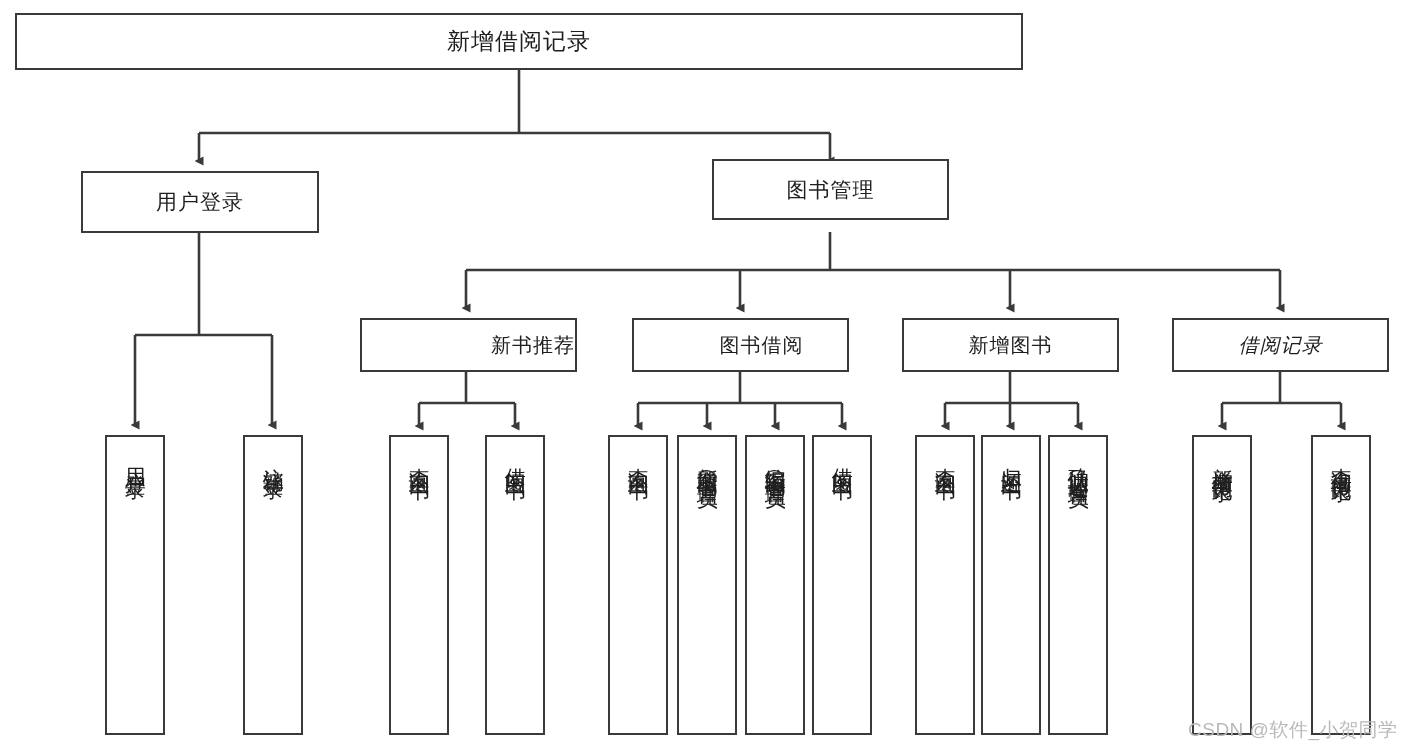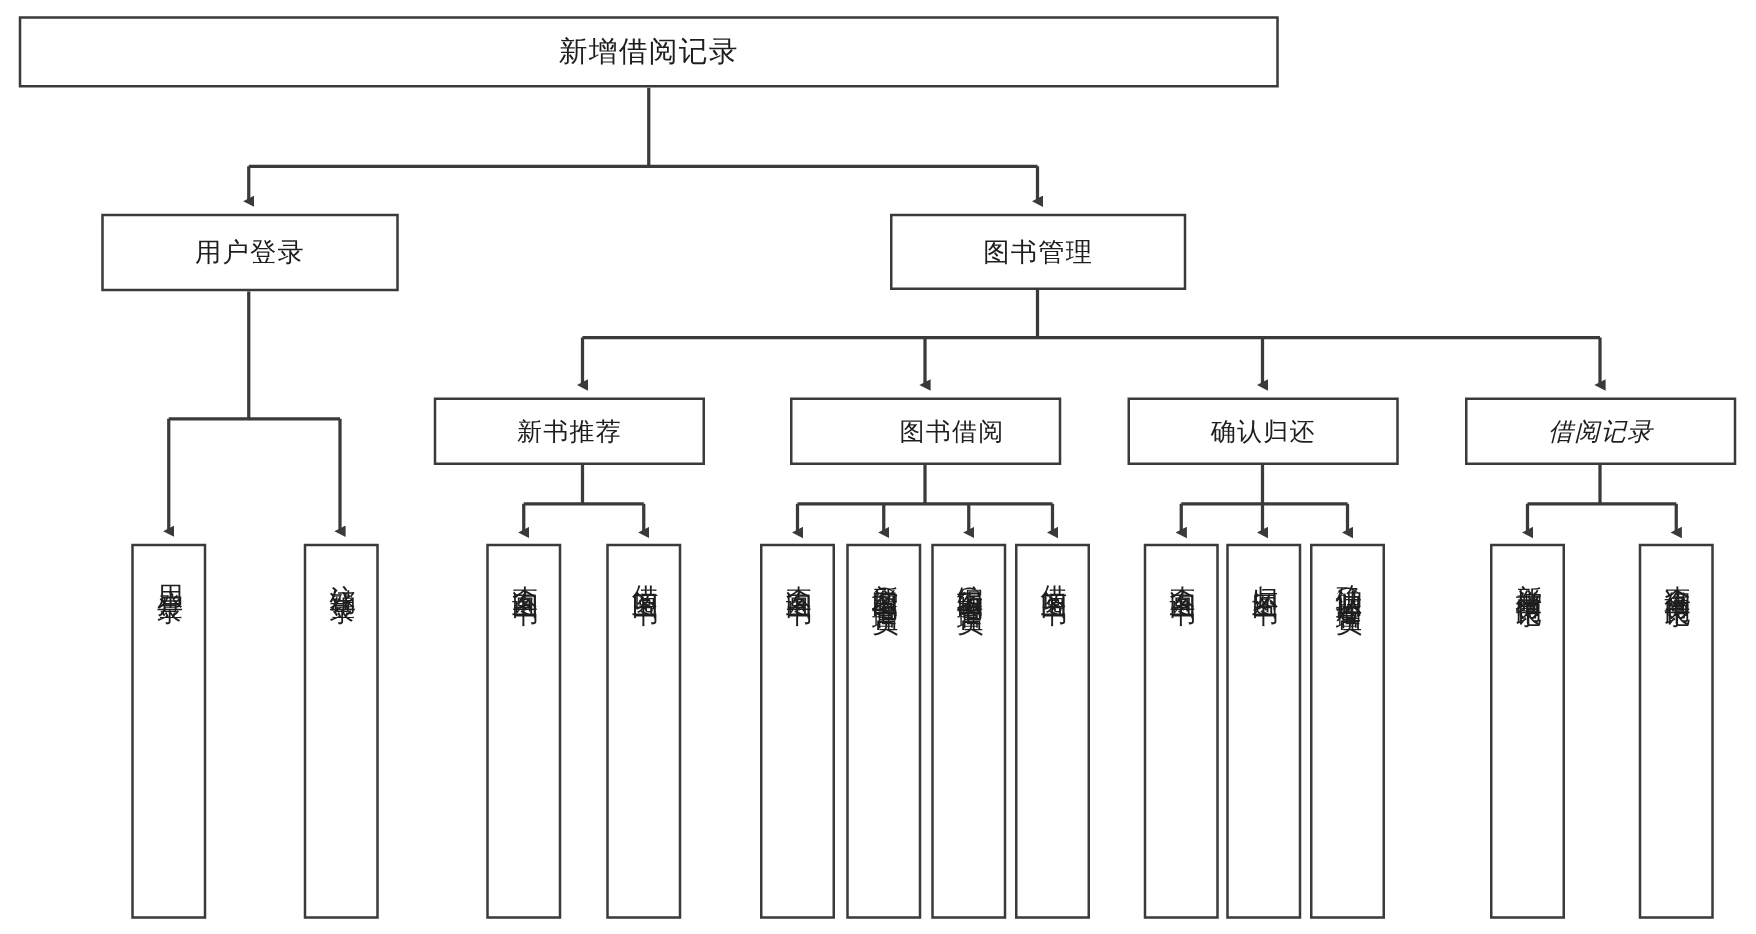--- a/index.html
+++ b/index.html
@@ -109,32 +109,32 @@
     </g>
   </svg>
 
   <div class="node root" style="left:15px;top:13px;width:1008px;height:57px;">
     <span>新增借阅记录</span>
   </div>
 
   <div class="node lvl1" style="left:81px;top:171px;width:238px;height:62px;">
     <span>用户登录</span>
   </div>
-  <div class="node lvl1" style="left:712px;top:171px;width:237px;height:61px;">
+  <div class="node lvl1" style="left:712px;top:159px;width:237px;height:61px;">
     <span>图书管理</span>
   </div>
 
-  <div class="node lvl2" style="left:347px;top:318px;width:217px;height:54px;">
+  <div class="node lvl2" style="left:360px;top:318px;width:217px;height:54px;justify-content:flex-end;">
     <span>新书推荐</span>
   </div>
   <div class="node lvl2" style="left:632px;top:318px;width:217px;height:54px;padding-left:42px;">
     <span>图书借阅</span>
   </div>
   <div class="node lvl2" style="left:902px;top:318px;width:217px;height:54px;">
-    <span>确认归还</span>
+    <span>新增图书</span>
   </div>
   <div class="node lvl2" style="left:1172px;top:318px;width:217px;height:54px;font-style:italic;">
     <span>借阅记录</span>
   </div>
 
   <div class="node leaf" style="left:105px;top:435px;width:60px;height:300px;">
     <span class="vtext">用户登录</span>
   </div>
   <div class="node leaf" style="left:243px;top:435px;width:60px;height:300px;">
     <span class="vtext">注销登录</span>
@@ -170,14 +170,15 @@
     <span class="vtext">确认归还（管理员）</span>
   </div>
 
   <div class="node leaf tall" style="left:1192px;top:435px;width:60px;height:300px;">
     <span class="vtext">新增借阅记录</span>
   </div>
   <div class="node leaf tall" style="left:1311px;top:435px;width:60px;height:300px;">
     <span class="vtext">查询借阅记录</span>
   </div>
 
+  <div class="watermark">CSDN @软件_小贺同学</div>
 
 </div>
 
 </body></html>

